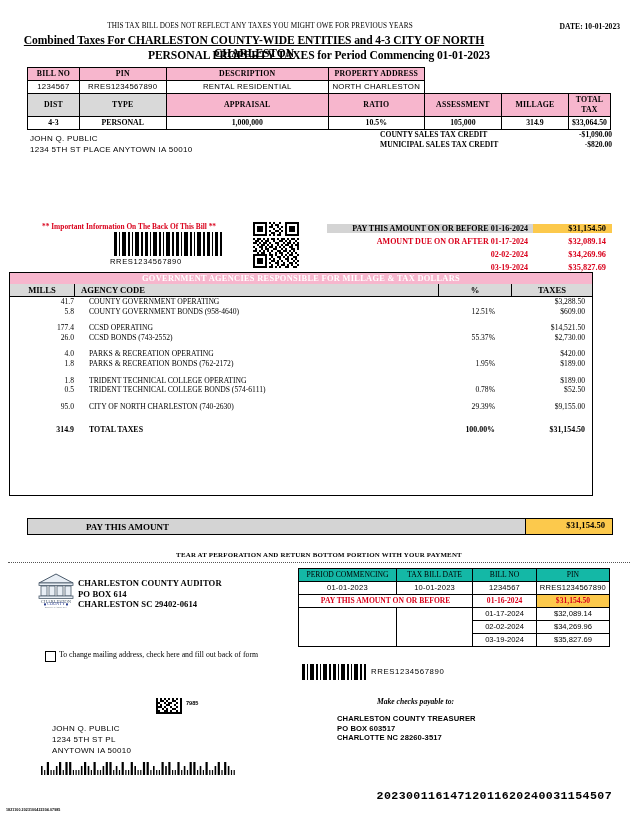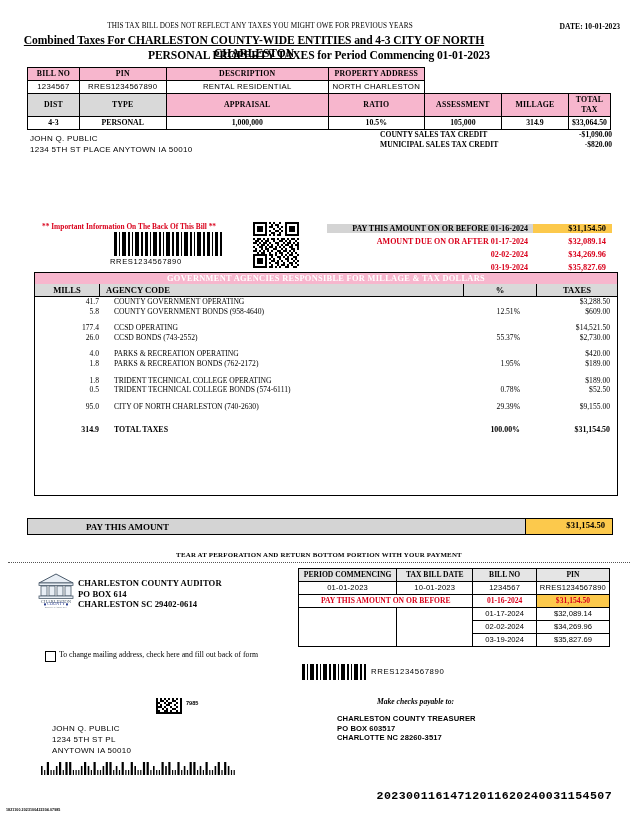--- a/index.html
+++ b/index.html
@@ -72,21 +72,21 @@
   
   .payblock{position:absolute;left:327px;top:222px;width:285px;}
   .payrow{display:flex;align-items:center;height:13px;}
   .payrow .lab{flex:1;text-align:right;padding-right:5px;font-size:8px;font-weight:bold;}
   .payrow .amt{width:73px;text-align:right;padding-right:6px;font-size:8.4px;font-weight:bold;}
   .payrow.first .lab{background:#d4d4d4;}
   .payrow.first .amt{background:#fcc94c;}
   .payrow.later .lab, .payrow.later .amt{color:#d9001b;}
 
   
-  #agency{position:absolute;left:34px;top:272px;width:584px;font-family:Liberation Serif, serif;}
+  #agency{position:absolute;left:9px;top:272px;width:584px;font-family:Liberation Serif, serif;}
   .agbanner{
     background:#f7b6cd;border:1px solid #000;border-bottom:none;
     text-align:center;font-weight:bold;font-size:8.4px;color:#ffffff;
     letter-spacing:.3px;height:11px;line-height:11px;
   }
   .agbody{border:1px solid #000;border-top:none;}
   .aghead{display:flex;background:#d9d9d9;border-bottom:1px solid #000000;}
   .aghead div{font-weight:bold;font-size:8.6px;line-height:12px;height:12px;}
   .c-mills{width:64px;text-align:center;border-right:1px solid #000;}
   .c-code{flex:1;padding-left:6px;border-right:1px solid #000;}
@@ -131,21 +131,21 @@
   }
   .chgbox{
     position:absolute;left:45px;top:651px;width:9px;height:9px;
     border:1.4px solid #000;background:#fff;
   }
   .chgtxt{position:absolute;left:59px;top:650px;font-size:7.8px;}
 
   #stub-table{position:absolute;left:298px;top:568px;}
   #stub-table table{border-collapse:collapse;width:312px;}
   #stub-table td{border:1px solid #000;font-size:7.6px;padding:1px 3px;line-height:10px;}
-  .sthd{background:#e5e5e5;font-weight:bold;text-align:center;font-size:7.3px;line-height:9px;}
+  .sthd{background:#14b8a6;font-weight:normal;text-align:center;font-size:7.3px;line-height:9px;}
   .stval{text-align:center;font-family:"Liberation Sans",sans-serif;font-size:8px;letter-spacing:.2px;margin-left:22px;}
   .stred{color:#d9001b;font-weight:bold;text-align:center;font-size:7.6px;}
   .stgold{background:#fcc94c;color:#d9001b;font-weight:bold;text-align:center;font-size:8px;}
   .stamt{text-align:center;font-family:"Liberation Sans",sans-serif;font-size:8px;}
 
   .bc2{position:absolute;left:301px;top:664px;}
   .bc2label{position:absolute;left:371px;top:667px;font-family:"Liberation Sans",sans-serif;font-size:7.8px;letter-spacing:.6px;}
   .mkchk{position:absolute;left:337px;top:697px;font-size:7.6px;font-style:italic;font-weight:bold;margin-left:40px;}
   .treas{
     position:absolute;left:337px;top:714px;

